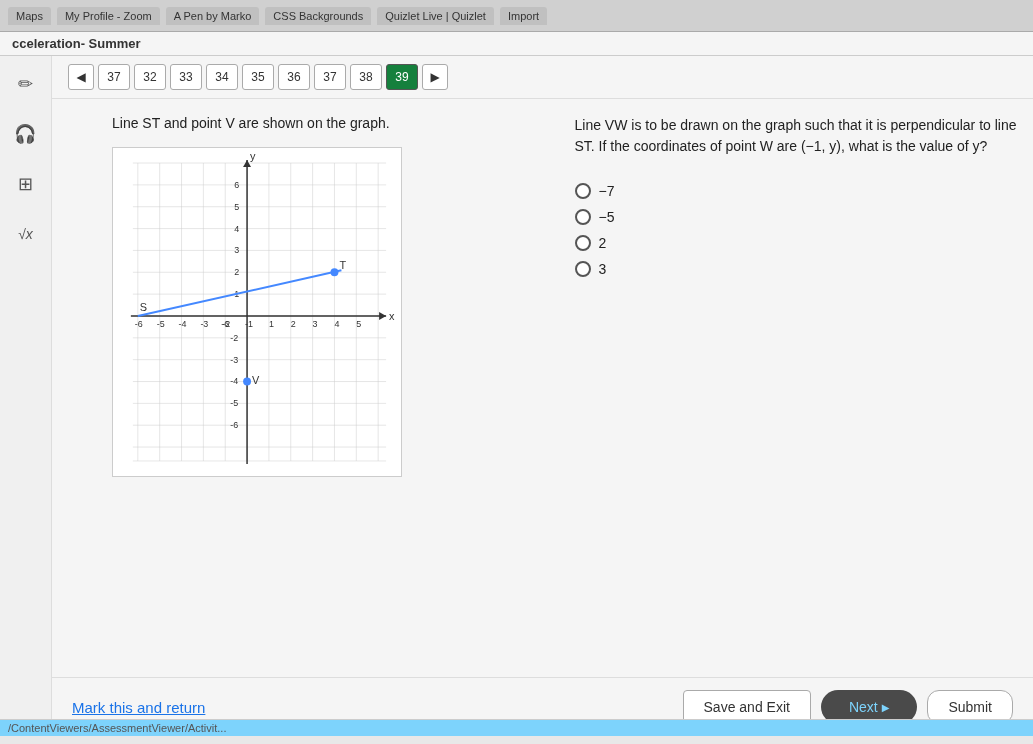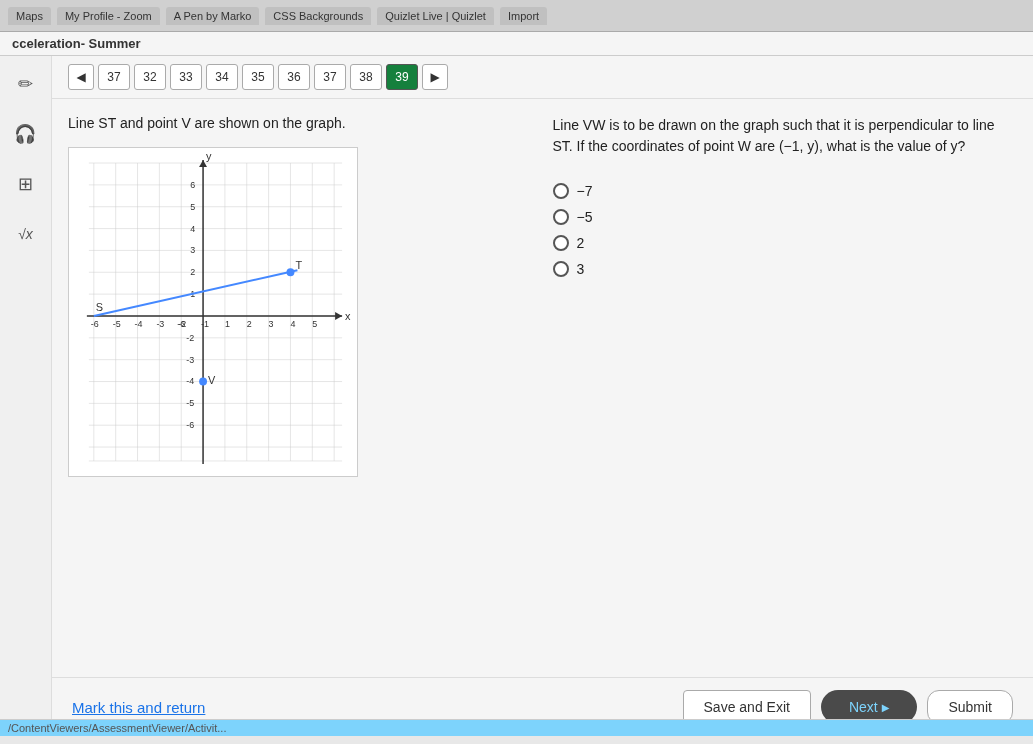--- a/index.html
+++ b/index.html
@@ -129,20 +129,21 @@
       gap: 20px;
       overflow: auto;
     }
 
     
     .left-panel {
       flex: 1;
       display: flex;
       flex-direction: column;
       gap: 10px;
+      margin-left: 44px;
     }
     .question-text-left {
       font-size: 14px;
       color: #222;
       margin-bottom: 6px;
     }
 
     
     .graph-container {
       width: 290px;

